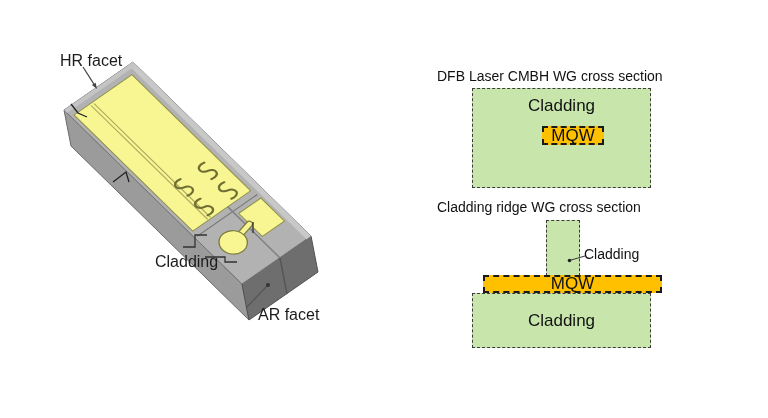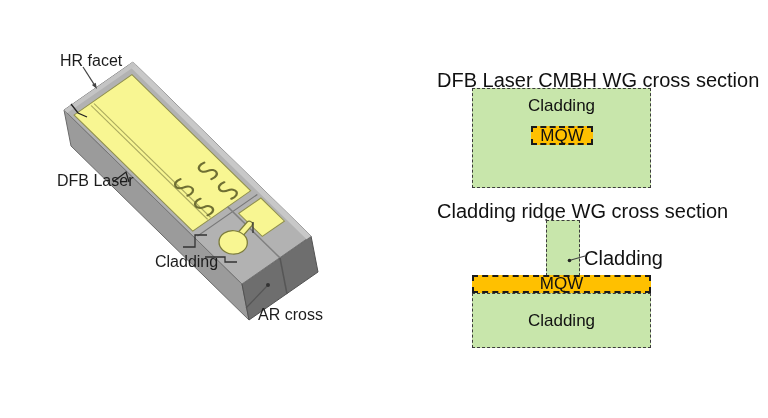--- a/index.html
+++ b/index.html
@@ -5,34 +5,34 @@
   html,body{margin:0;padding:0;background:#fff;}
   .canvas{
     position:relative;width:768px;height:418px;background:#ffffff;
     font-family:"Liberation Sans",sans-serif;color:#111;overflow:hidden;
   }
   .chip-svg{position:absolute;left:0;top:0;}
   .chip-label{
     position:absolute;font-size:16px;color:#1c1c1c;white-space:nowrap;line-height:1.2;margin-left:44px;
   }
   .rtitle{
-    position:absolute;font-size:20px;color:#111;white-space:nowrap;line-height:1.2;
+    position:absolute;font-size:14px;color:#111;white-space:nowrap;line-height:1.2;
   }
   .xsec-box{
     position:absolute;background:var(--cladding_green,#C8E6AB);
     border:1.6px dashed #3c3c3c;box-sizing:border-box;
   }
   .xsec-text{
     position:absolute;left:0;width:100%;text-align:center;font-size:17px;color:#111;
   }
   .mqw-box{
     position:absolute;background:var(--mqw_orange,#FFC000);
     border:2px dashed #1a1a1a;box-sizing:border-box;
     display:flex;align-items:center;justify-content:center;
-    font-size:17px;color:#111;
+    font-size:17px;color:#111;margin-left:11px;
   }
   .ridge{
     position:absolute;background:var(--cladding_green,#C8E6AB);
     border:1.6px dashed #3c3c3c;border-bottom:none;box-sizing:border-box;
   }
   .flex-center{display:flex;align-items:center;justify-content:center;}
   .overlay-svg{position:absolute;}
 </style>
 </head>
 <body>
@@ -96,23 +96,22 @@
     <polyline points="113,182 126,172 129,182" fill="none" stroke="#222" stroke-width="1.3"></polyline>
 
     <line x1="83" y1="67" x2="93.8" y2="83.9" stroke="#444" stroke-width="1.2"></line>
     <polygon points="97,89 91.9,85.1 95.7,82.7" fill="#444"></polygon>
 
     <line x1="246" y1="308" x2="267" y2="286" stroke="#555" stroke-width="1.2"></line>
     <circle cx="268" cy="285" r="2" fill="#333"></circle>
   </svg>
 
   <div class="chip-label" style="left:16px;top:51px;">HR facet</div>
-  <div class="chip-label" style="left:13px;top:171px;">DFB Laser</div>
   <div class="chip-label" style="left:111px;top:252px;">Cladding</div>
-  <div class="chip-label" style="left:214px;top:305px;">AR cross</div>
+  <div class="chip-label" style="left:214px;top:305px;">AR facet</div>
 
   <div class="rtitle" style="left:437px;top:68px;">DFB Laser CMBH WG cross section</div>
 
   <div class="xsec-box" style="left:472px;top:88px;width:179px;height:100px;">
     <div class="xsec-text" style="top:7px;">Cladding</div>
     <div class="mqw-box" style="left:58px;top:37px;width:62px;height:19px;">MQW</div>
   </div>
 
   <div class="rtitle" style="left:437px;top:199px;">Cladding ridge WG cross section</div>
 

